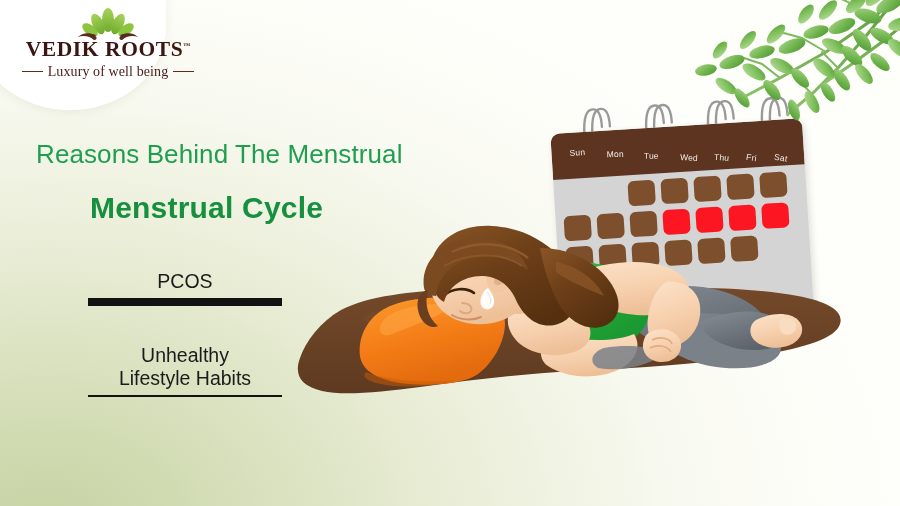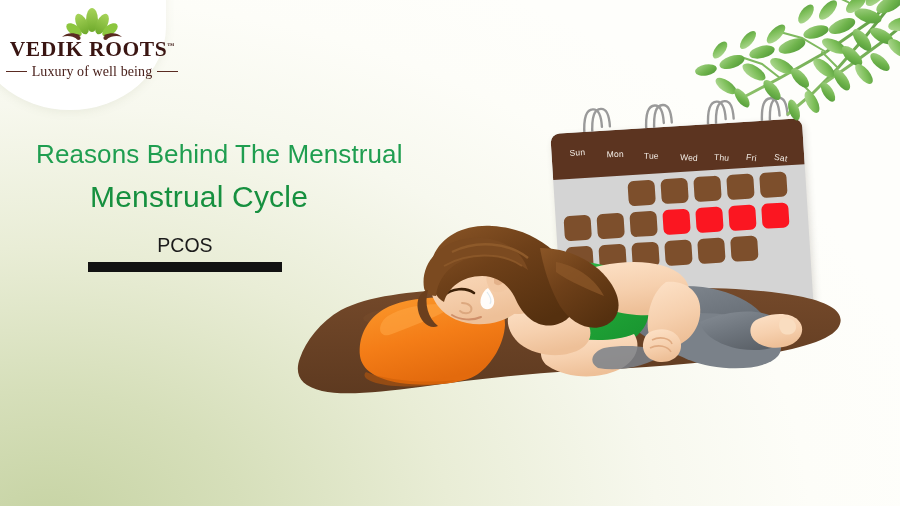--- a/index.html
+++ b/index.html
@@ -23,21 +23,21 @@
   #logo-badge {
     position:absolute;
     left:-26px; top:-48px;
     width:192px; height:158px;
     background:#ffffff;
     border-radius:0 0 120px 120px / 0 0 104px 104px;
     box-shadow:0 2px 10px rgba(120,130,90,.10);
     z-index:6;
   }
   #logo-wrap {
-    position:absolute; left:6px; top:8px;
+    position:absolute; left:22px; top:8px;
     width:172px; height:86px;
     z-index:7;
     text-align:center;
   }
   .logo-lotus { display:block; margin:0 auto; }
   .logo-name {
     font-family:"Liberation Serif", serif;
     font-size:21.5px;
     font-weight:700;
     letter-spacing:.6px;
@@ -66,31 +66,32 @@
     width:230px; height:140px; z-index:5;
   }
 
   
   #headline { position:absolute; left:36px; top:140px; z-index:8; }
   #headline-line1 {
     font-size:26px; font-weight:400; color:#1f9e50;
     letter-spacing:.1px; line-height:1.1; white-space:nowrap;
   }
   #headline-line2 {
-    font-size:30px; font-weight:400; color:#16903f;
-    letter-spacing:.2px; line-height:1.15; margin-top:11px;
+    font-size:30px; font-weight:700; color:#16903f;
+    letter-spacing:.2px; line-height:1.15; margin-top:22px;
     margin-left:54px; white-space:nowrap;
   }
 
   
   #reasons { position:absolute; left:88px; top:232px; width:194px; z-index:8; }
   .reason-item {
     font-size:19.5px; color:#1b1b1b; line-height:1.18;
     text-align:center; padding:2px 0 5px;
     font-weight:400;
+    margin-top:36px;
   }
   .reason-rule { height:2.5px; background:#121212; width:100%; }
 
   
   #scene { position:absolute; left:0; top:0; width:900px; height:506px; z-index:4; }
 
   
   #calendar {
     position:absolute; left:556px; top:126px;
     width:252px; height:190px;
@@ -467,20 +468,21 @@
   <div id="headline">
     <div id="headline-line1" class="nosel">Reasons Behind The Menstrual</div>
     <div id="headline-line2" class="nosel">Menstrual Cycle</div>
   </div>
 
   <div id="reasons">
       <div class="reason-item nosel">PCOS</div>
       <div class="reason-rule"></div>
       <div class="reason-rule"></div>
       <div class="reason-rule"></div>
+      <div class="reason-item nosel">Unhealthy<br>Lifestyle Habits</div>
       <div class="reason-rule"></div>
     </div>
 
   <div id="logo-badge"></div>
   <div id="logo-wrap">
     <svg class="logo-lotus" width="68" height="34" viewBox="0 0 68 34" xmlns="http://www.w3.org/2000/svg">
       <defs>
         <linearGradient id="gPetal" x1="0" y1="0" x2="0" y2="1">
           <stop offset="0%" stop-color="#a7d45a"></stop>
           <stop offset="100%" stop-color="#6faa2c"></stop>

